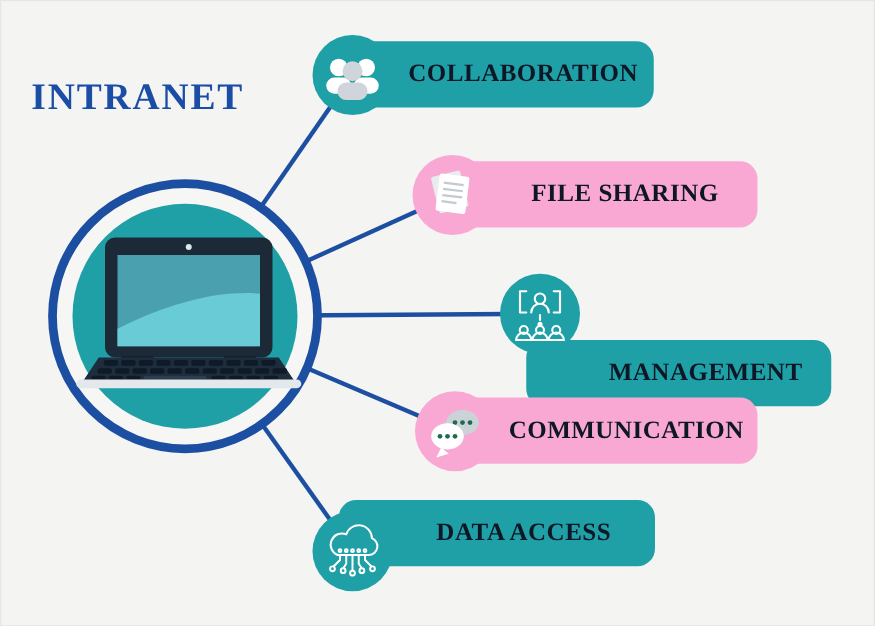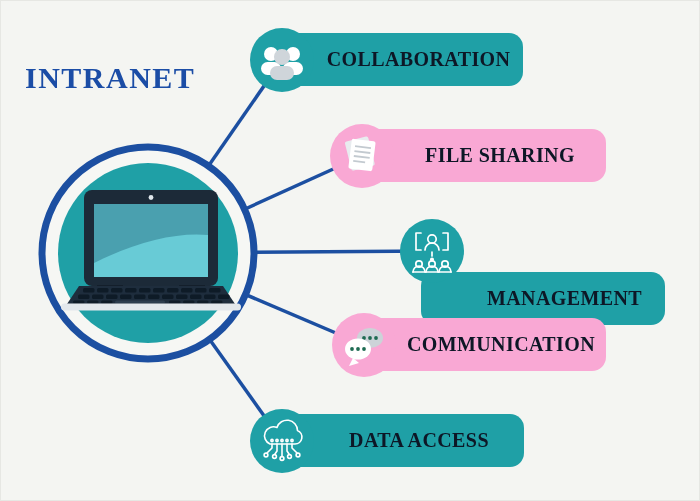--- a/index.html
+++ b/index.html
@@ -26,21 +26,21 @@
     position:absolute;width:64px;height:64px;border-radius:50%;
     display:flex;align-items:center;justify-content:center;
   }
   .teal{background:#1fa0a6;}
   .blue{background:#f9a8d4;justify-content:flex-end;}
   
   .i1 .bar{left:270px;top:32px;width:252px;}   .i1 .icon-circle{left:249px;top:27px;}
   .i2 .bar{left:350px;top:128px;width:255px;}  .i2 .icon-circle{left:329px;top:123px;}
   .i3 .bar{left:420px;top:223px;width:244px;margin-top:48px;}  .i3 .icon-circle{left:399px;top:218px;}
   .i4 .bar{left:352px;top:317px;width:253px;}  .i4 .icon-circle{left:331px;top:312px;}
-  .i5 .bar{left:270px;top:413px;width:253px;}  .i5 .icon-circle{left:249px;top:408px;}
+  .i5 .bar{left:270px;top:399px;width:253px;}  .i5 .icon-circle{left:249px;top:408px;}
 </style>
 </head>
 <body>
 
 <div class="canvas">
 
   <svg class="scene" width="700" height="501" viewBox="0 0 700 501">
     <g stroke="#1c4fa1" stroke-width="3.5">
       <line x1="147" y1="252" x2="281" y2="59"></line>
       <line x1="147" y1="252" x2="361" y2="155"></line>

